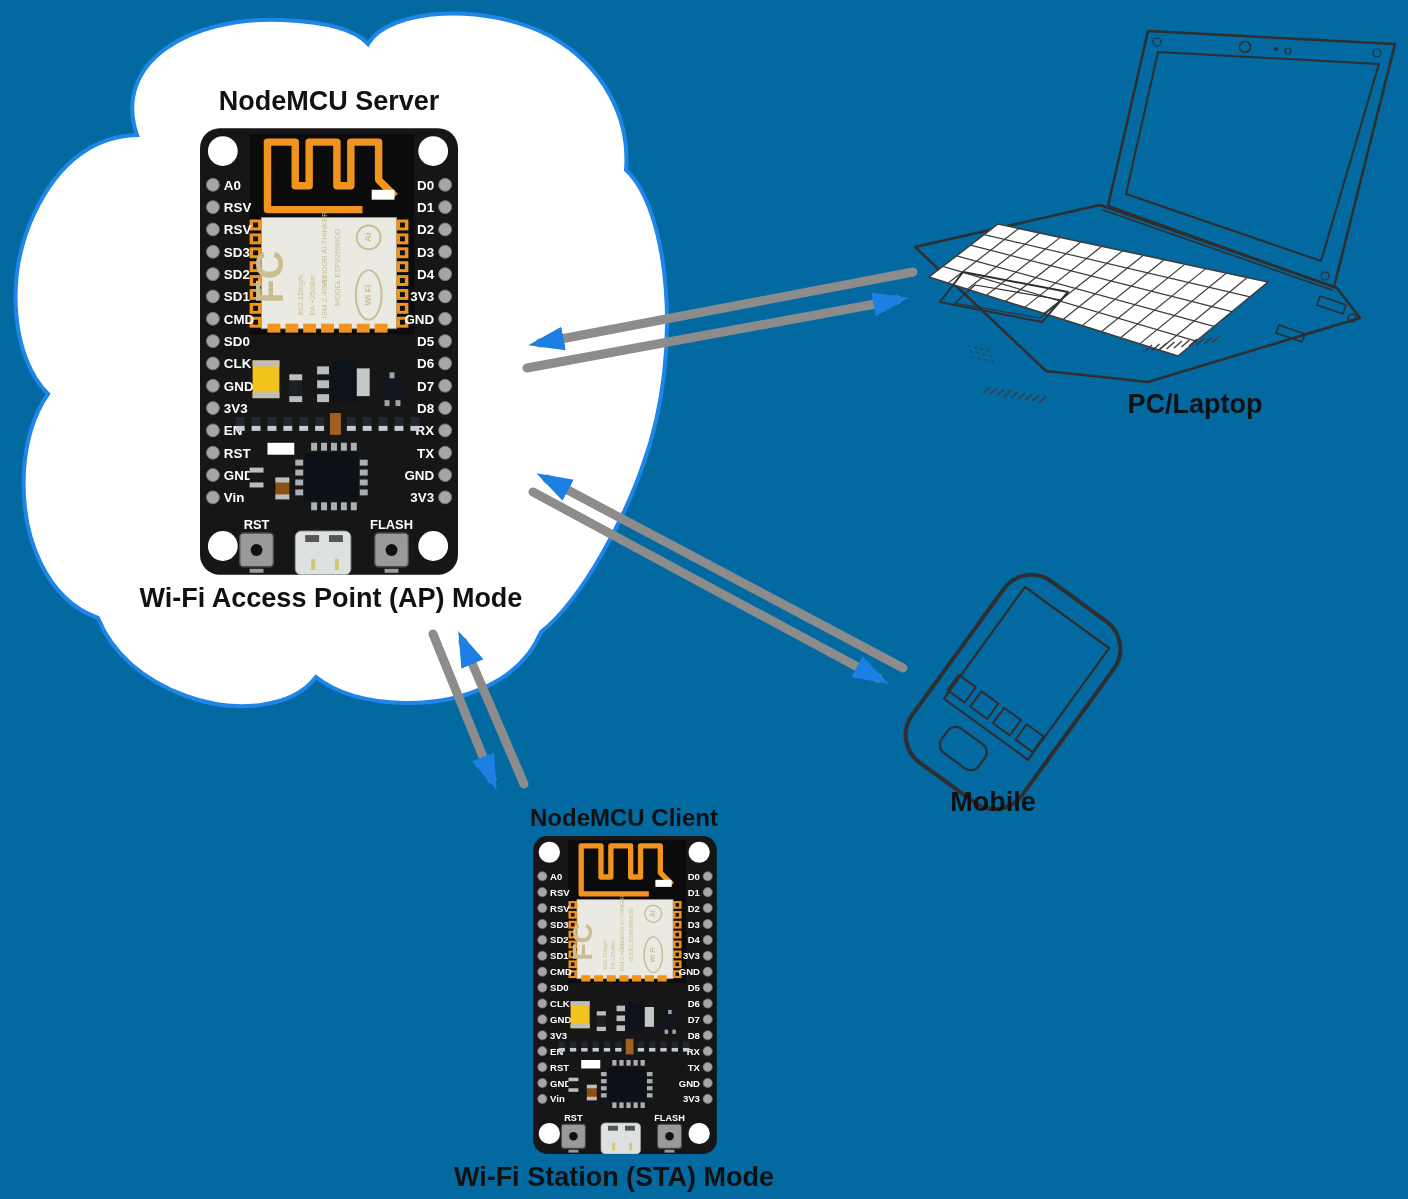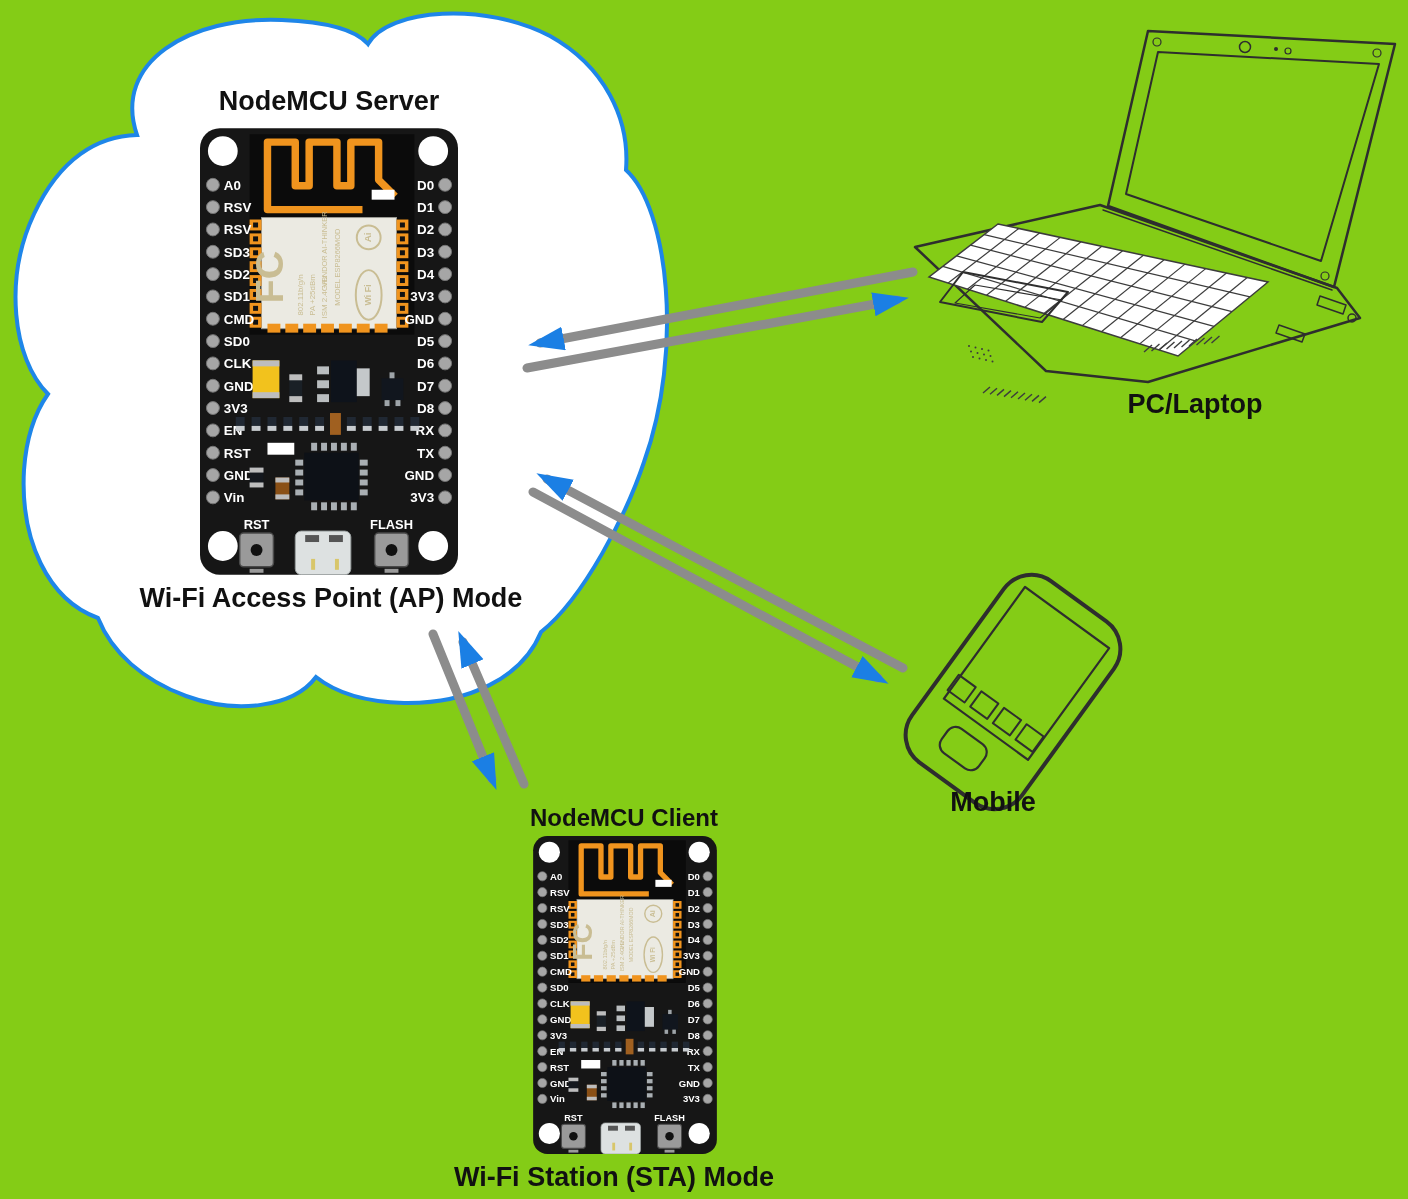--- a/index.html
+++ b/index.html
@@ -1,16 +1,16 @@
 <!DOCTYPE html>
 <html><head>
 <meta charset="utf-8">
 <style>
   html,body{margin:0;padding:0;background:#ffffff;}
-  .canvas-wrap{position:relative;width:1408px;height:1199px;background:#84cc16;overflow:hidden;text-decoration:underline;}
+  .canvas-wrap{position:relative;width:1408px;height:1199px;background:#0369a1;overflow:hidden;text-decoration:underline;}
   svg{display:block;}
   text{font-family:"Liberation Sans","DejaVu Sans",sans-serif;}
   .big-label{font-weight:bold;font-size:27px;fill:#111;}
   .client-label{font-weight:bold;font-size:24px;fill:#111;}
   .pin-label{font-weight:bold;font-size:13.5px;fill:#ffffff;}
   .btn-label{font-weight:bold;font-size:13px;fill:#ffffff;}
   .module-text{fill:#C9BD93;}
   .sketch{stroke:#2e2e2e;fill:none;stroke-linejoin:round;stroke-linecap:round;}
   #kb-grid line{stroke:#3c3c3c;stroke-width:1.2;}
   #vents-right line,#vents-bottom line{stroke:#3c3c3c;stroke-width:1.4;}

